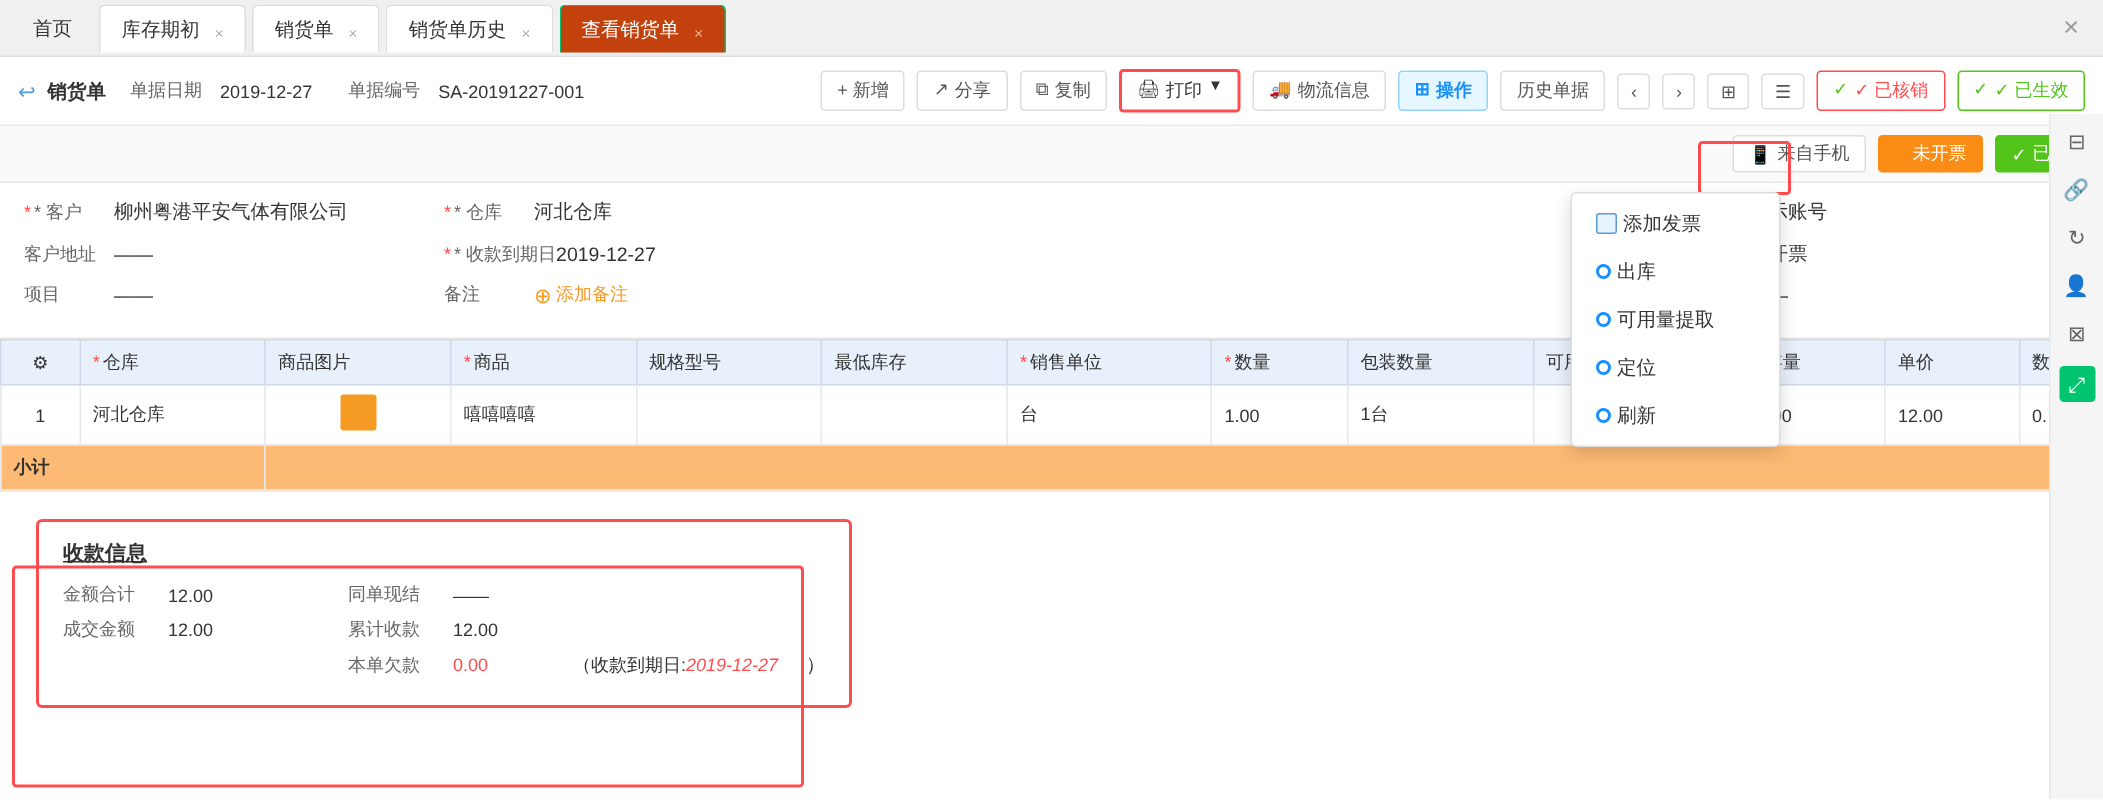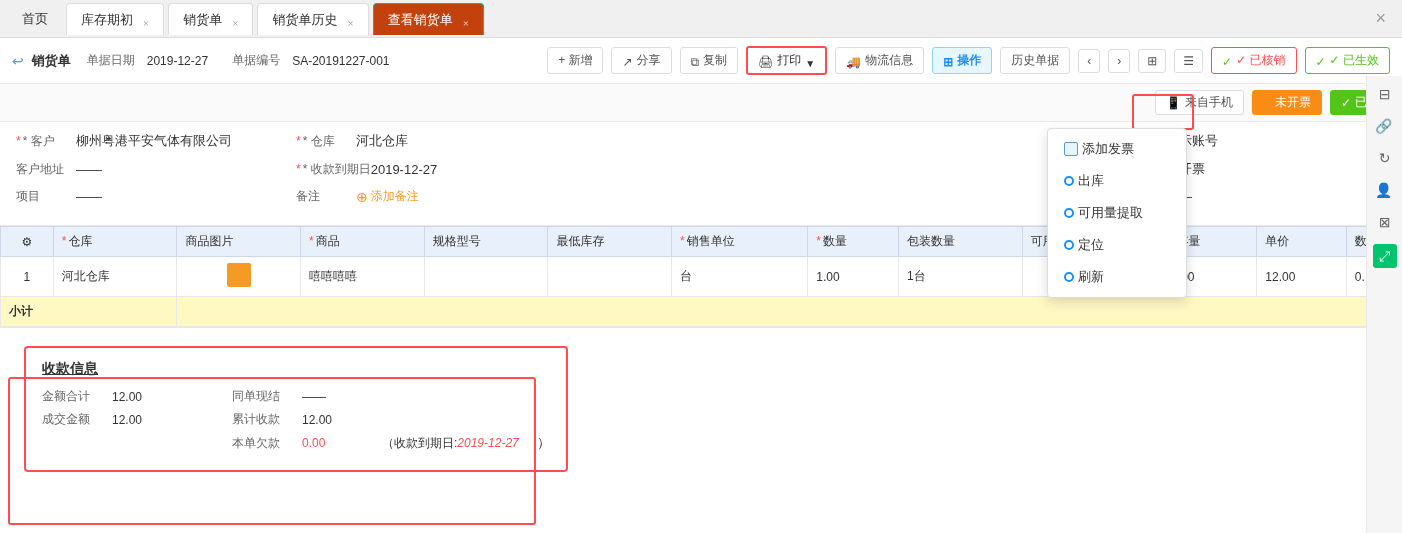--- a/index.html
+++ b/index.html
@@ -28,21 +28,21 @@
     .toolbar {
       display: flex; align-items: center; padding: 8px 12px; border-bottom: 1px solid #e8e8e8;
       gap: 8px; background: #fff;
     }
     .doc-icon { color: #5b9bd5; font-size: 14px; }
     .doc-type-label { font-size: 13px; font-weight: bold; color: #333; margin-right: 8px; }
     .meta-field { font-size: 12px; color: #666; margin-right: 4px; }
     .meta-value { font-size: 12px; color: #333; margin-right: 16px; }
     .toolbar-spacer { flex: 1; }
     .toolbar-btn {
-      display: flex; align-items: flex-end; gap: 4px; padding: 4px 10px;
+      display: flex; align-items: flex-start; gap: 4px; padding: 4px 10px;
       border: 1px solid #ddd; border-radius: 3px; background: #fff; cursor: pointer;
       font-size: 12px; color: #555; white-space: nowrap;
     }
     .toolbar-btn-active { background: #e6f7ff; border-color: #91d5ff; color: #1890ff; font-weight: bold; }
     .toolbar-btn-print { background: #fff; border: 2px solid #ff4d4f; color: #333; }
     .btn-sold { background: #fff; color: #ff4d4f; border-color: #ff4d4f; }
     .btn-effect { background: #fff; color: #52c41a; border-color: #52c41a; }
 
     
     .form-area { padding: 10px 16px; border-bottom: 1px solid #e8e8e8; }
@@ -69,21 +69,21 @@
     .table-wrapper { overflow-x: auto; border-bottom: 1px solid #e8e8e8; }
     table { width: 100%; border-collapse: collapse; font-size: 12px; }
     thead tr { background: #e8f0fb; }
     thead th {
       padding: 6px 8px; text-align: left; border: 1px solid #d0d7e8;
       font-weight: normal; white-space: nowrap; color: #333; font-size: 12px;
     }
     thead th.required::before { content: '*'; color: #ff4d4f; margin-right: 2px; }
     tbody tr { background: #fff; }
     tbody td { padding: 6px 8px; border: 1px solid #e8e8e8; font-size: 12px; }
-    .subtotal-row td { background: #fef9c3; font-weight: bold; }
+    .subtotal-row td { background: #fdba74; font-weight: bold; }
     .gear-cell { text-align: center; }
 
     
     .bottom-info {
       padding: 12px 16px; border: 2px solid #ff4d4f; margin: 10px 12px;
       border-radius: 4px; display: inline-block; min-width: 520px;
     }
     .bottom-info-title { font-size: 14px; font-weight: bold; margin-bottom: 10px; text-decoration: underline; }
     .info-row { display: flex; align-items: center; margin-bottom: 6px; gap: 0; }
     .info-label { font-size: 12px; color: #666; min-width: 70px; }

